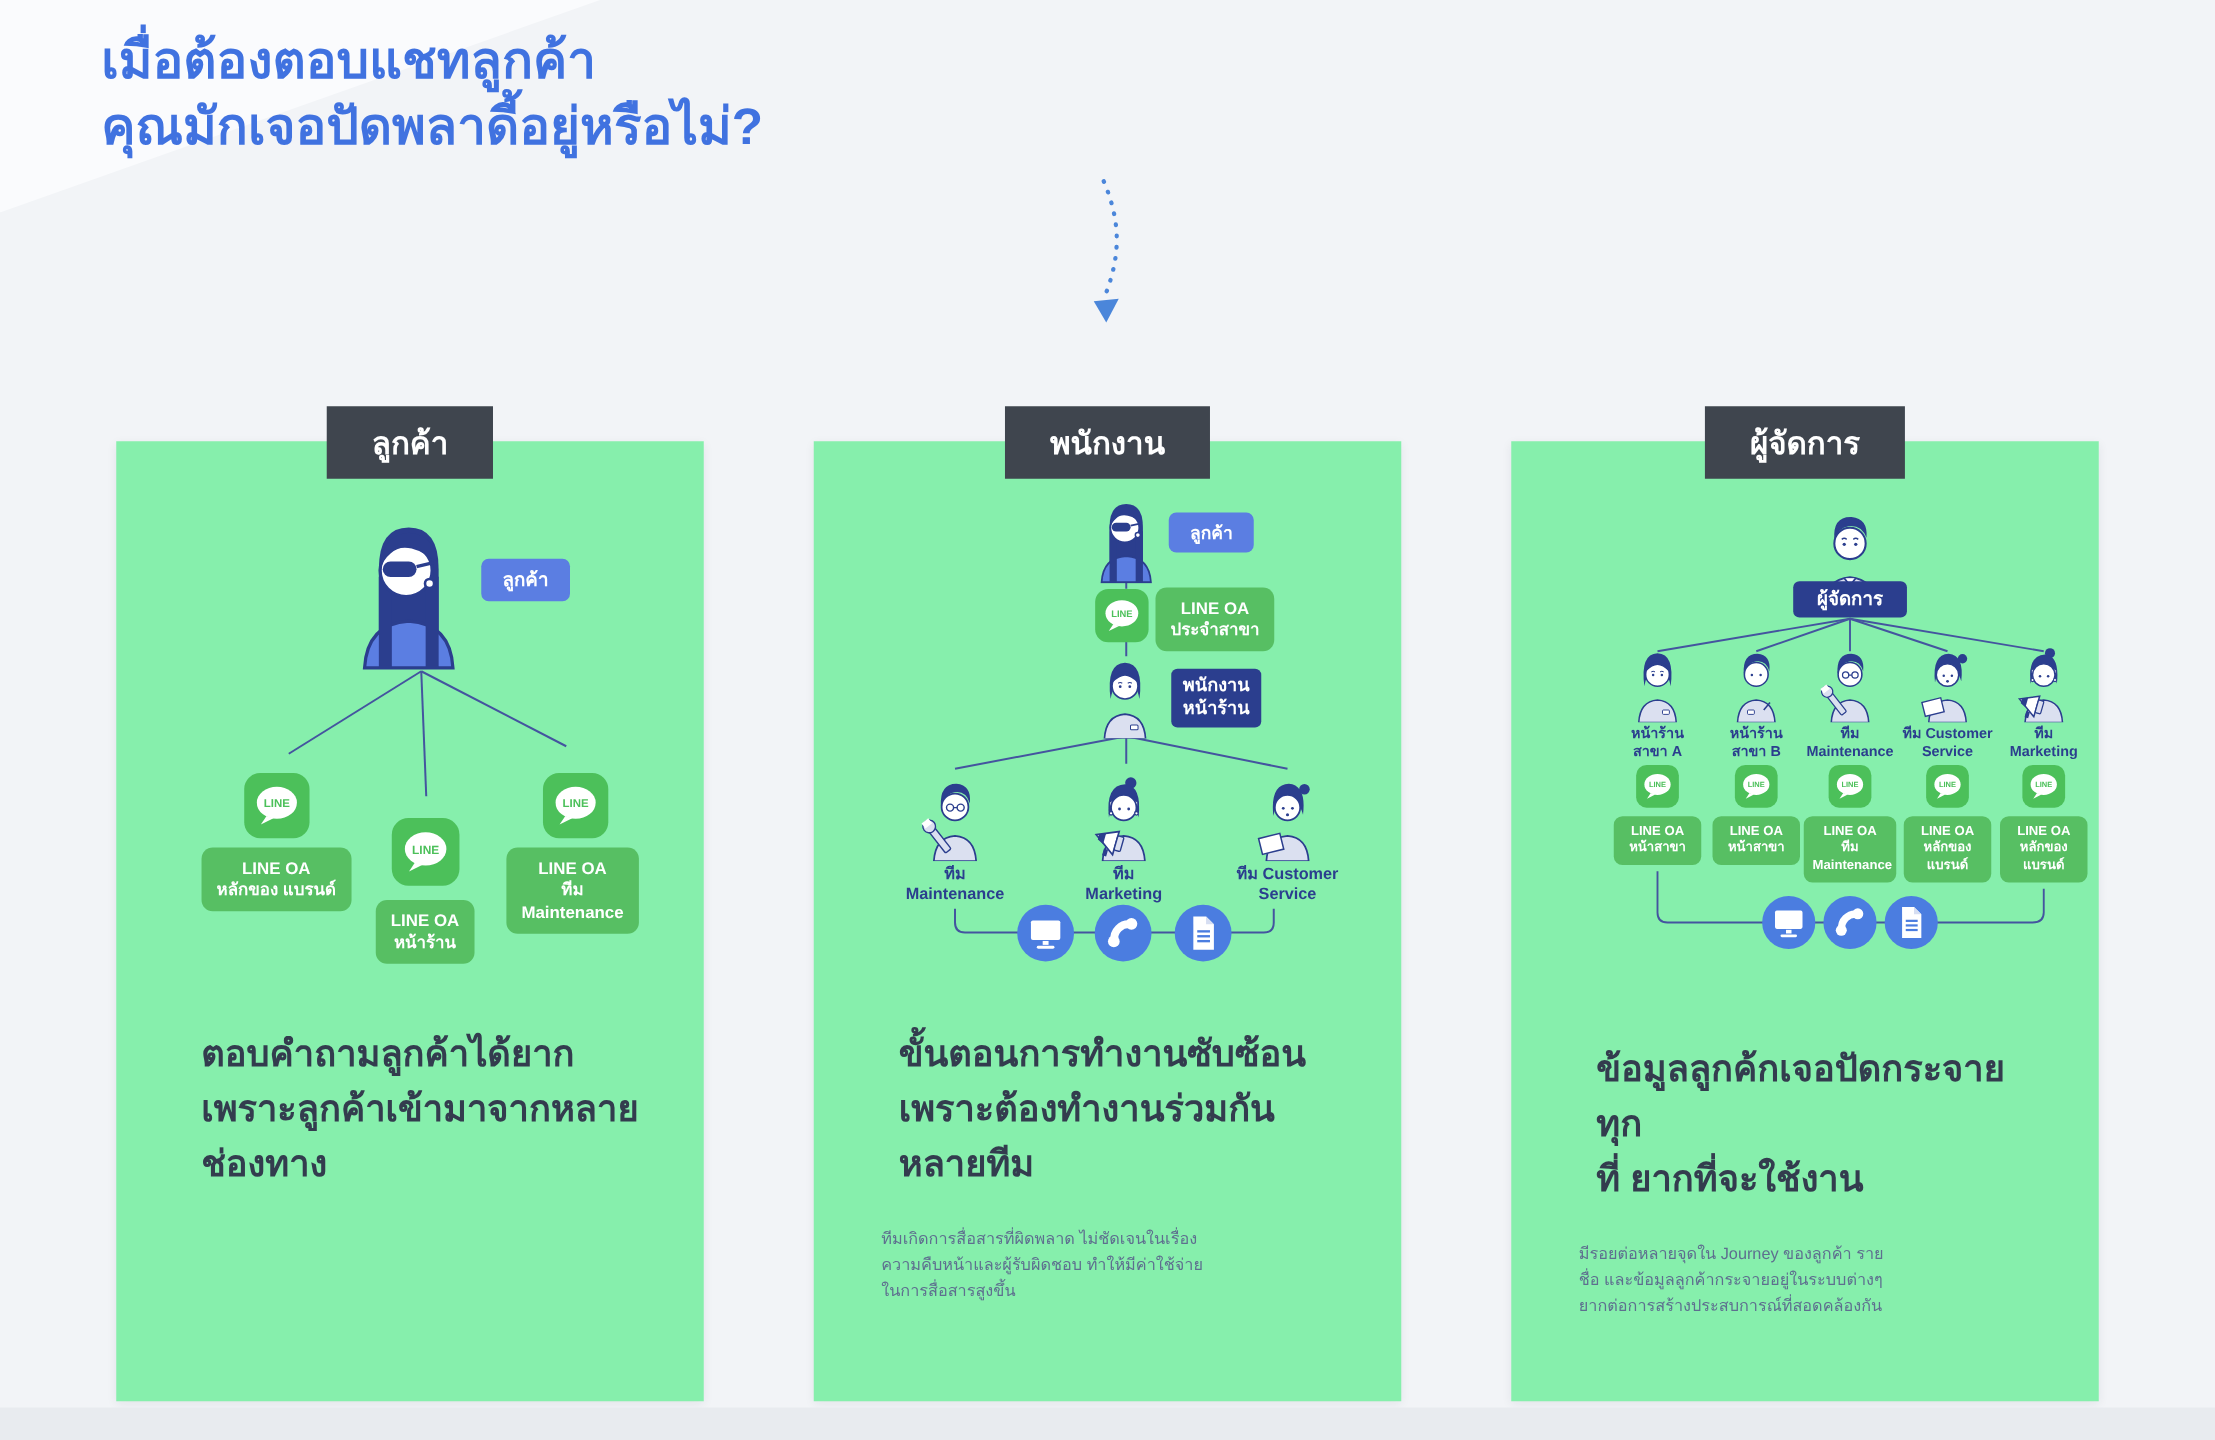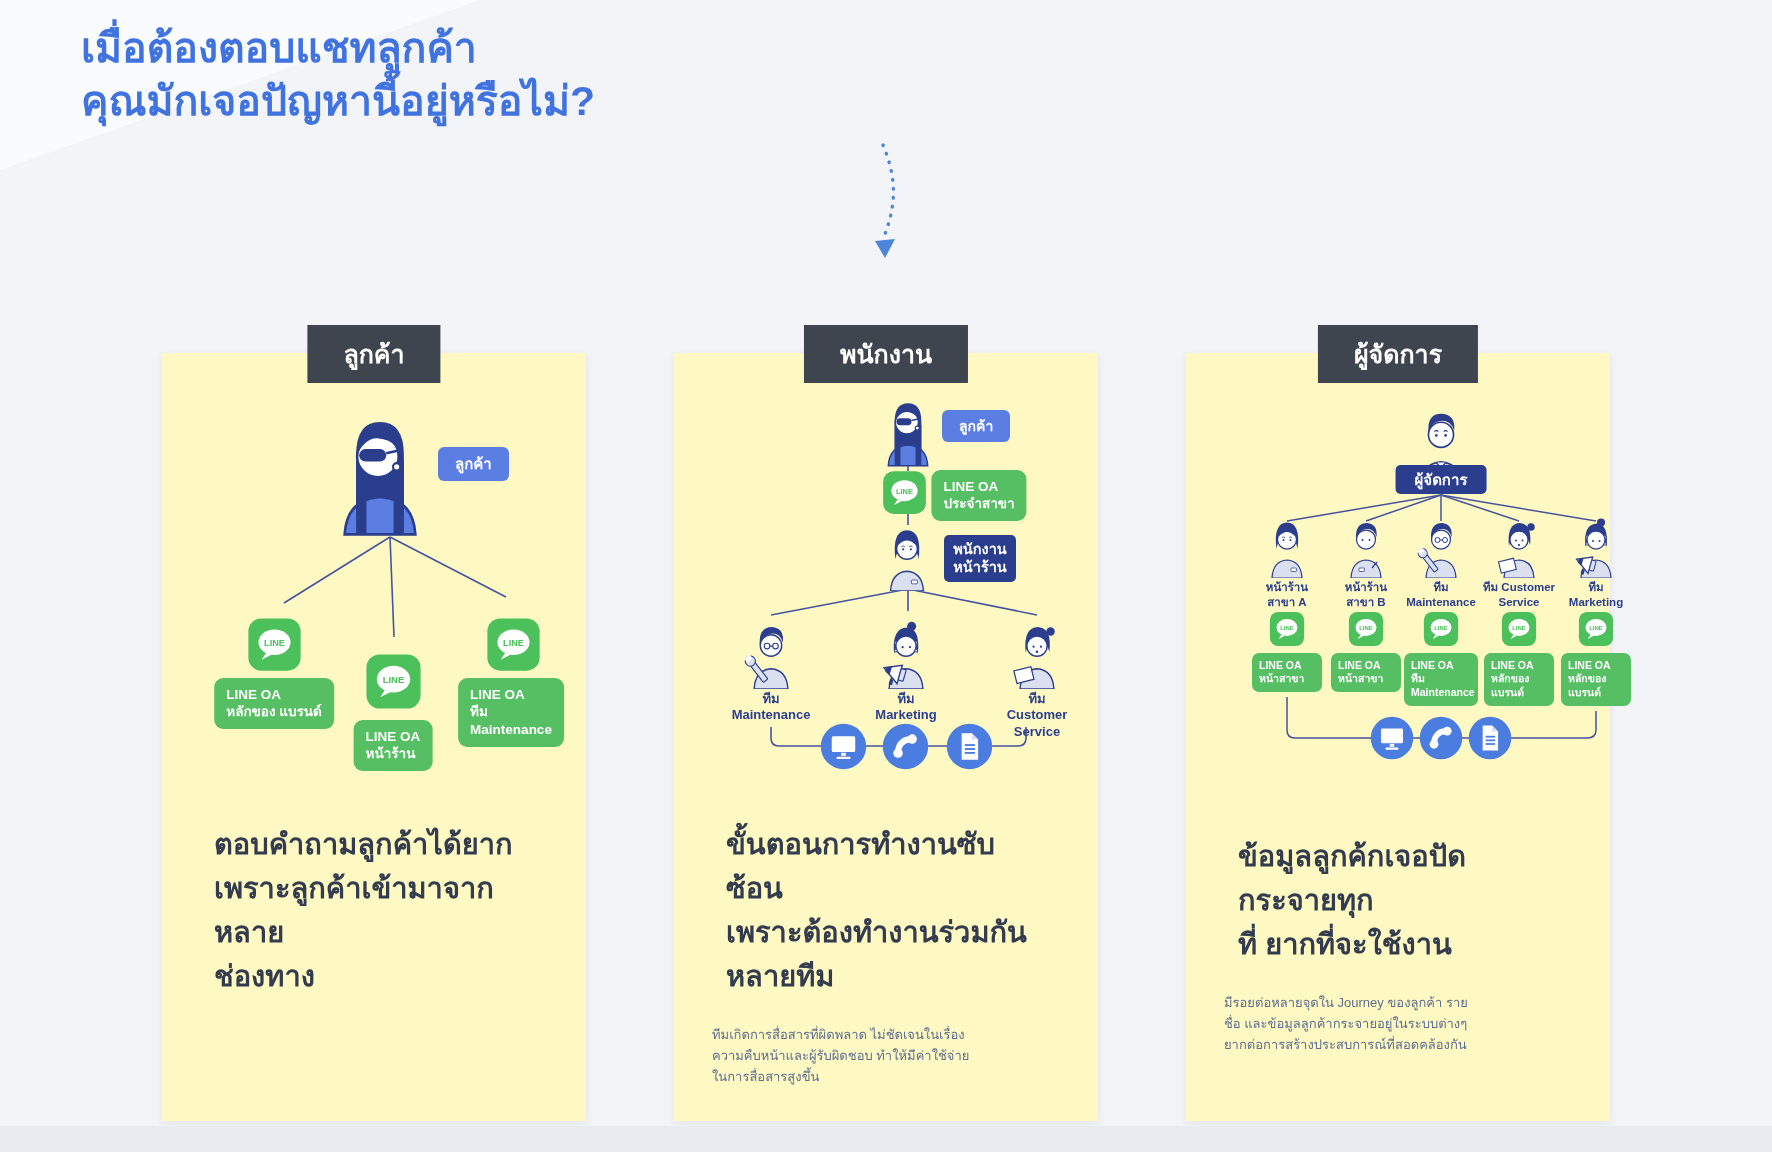--- a/index.html
+++ b/index.html
@@ -11,35 +11,35 @@
   body{
     font-family:"Liberation Sans","DejaVu Sans",sans-serif;
     background:var(--bg); position:relative; overflow:hidden;
   }
   body::before{content:""; position:absolute; top:0; left:0; width:520px; height:190px;
     background:#fafbfd; clip-path:polygon(0 0,480px 0,0 170px); pointer-events:none;}
   .header-wrap{width:1610px; margin:0 auto; text-align:left; padding-top:22px; position:relative;}
   .page-title{font-size:41px; font-weight:800; color:var(--blue); line-height:1.3; letter-spacing:0;}
   .arrow{display:block; margin:13px auto 0;}
   .cards{display:flex; justify-content:center; gap:88px; margin-top:89px; position:relative;}
-  .card{position:relative; width:424px; height:768px; background:#fef9c3;
-    box-shadow:0 2px 8px rgba(25,35,60,.07);}
+  .card{position:relative; width:470px; height:768px; background:#86efac;
+    box-shadow:0 2px 8px rgba(25,35,60,.07);padding-left:16px;}
   .badge{position:absolute; top:-28px; left:50%; transform:translateX(-50%);
     background:var(--dark); color:#fff; font-size:25px; font-weight:800;
     padding:9px 36px; white-space:nowrap; z-index:3;}
   .illus{position:relative; height:465px; width:100%;}
   .illus-3{height:477px;}
   .lines{position:absolute; left:0; top:0;}
   .abs{position:absolute;}
   .tag-blue{position:absolute; background:var(--tagblue); color:#fff; font-weight:700;
     border-radius:6px; padding:5px 17px; font-size:15px; white-space:nowrap;}
   .tag-navy{position:absolute; background:var(--navy); color:#fff; font-weight:700;
     border-radius:5px; text-align:center; white-space:pre-line; line-height:1.3;}
   .oa-box{position:absolute; background:var(--green); color:#fff; font-weight:700;
-    border-radius:9px; text-align:left; white-space:pre-line; line-height:1.32;
+    border-radius:9px; text-align:center; white-space:pre-line; line-height:1.32;
     transform:translateX(-50%); padding:8px 12px; font-size:13.5px;}
   .oa-sm{font-size:10.5px; padding:6px 7px; border-radius:7px;}
   .team-name{position:absolute; color:var(--navy); font-weight:700; font-size:13px;
     text-align:center; white-space:pre-line; line-height:1.3; transform:translateX(-50%);}
   .member-name{font-size:11.5px;}
   .card-title{margin:4px 52px 0; font-size:29px; font-weight:800; color:var(--head);
     line-height:1.52; white-space:pre-line;}
   .card-body{margin:26px 38px 0; font-size:13px; color:var(--bodytx); line-height:1.62;
     white-space:pre-line;}
   .footer-strip{position:absolute; left:0; bottom:0; width:100%; height:26px; background:#e8ebef;}
@@ -156,21 +156,21 @@
       <path d="M33 13 v8 h8 z" fill="#d6def2"></path>
       <rect x="24" y="27" width="13" height="2.4" fill="#4b7de0"></rect>
       <rect x="24" y="32" width="13" height="2.4" fill="#4b7de0"></rect>
       <rect x="24" y="37" width="13" height="2.4" fill="#4b7de0"></rect>
     </symbol>
   </defs>
 </svg>
 
 <div class="header-wrap">
   <h1 class="page-title"><span>เมื่อต้องตอบแชทลูกค้า</span><br>
-    <span>คุณมักเจอปัญหานี้อยู่หรือไม่?</span>
+    <span>คุณมักเจอปัดพลาดี้อยู่หรือไม่?</span>
   </h1>
   <svg class="arrow" width="46" height="122" viewBox="0 0 46 122">
     <path d="M20 3 C33 34 34 60 22 92" stroke="#4b86da" stroke-width="3.4" fill="none" stroke-linecap="round" stroke-dasharray="0.5 8.5"></path>
     <path d="M22 116 L12 99 L32 97 Z" fill="#4b86da"></path>
   </svg>
 </div>
 
 <div class="cards">
 
   <section class="card">

